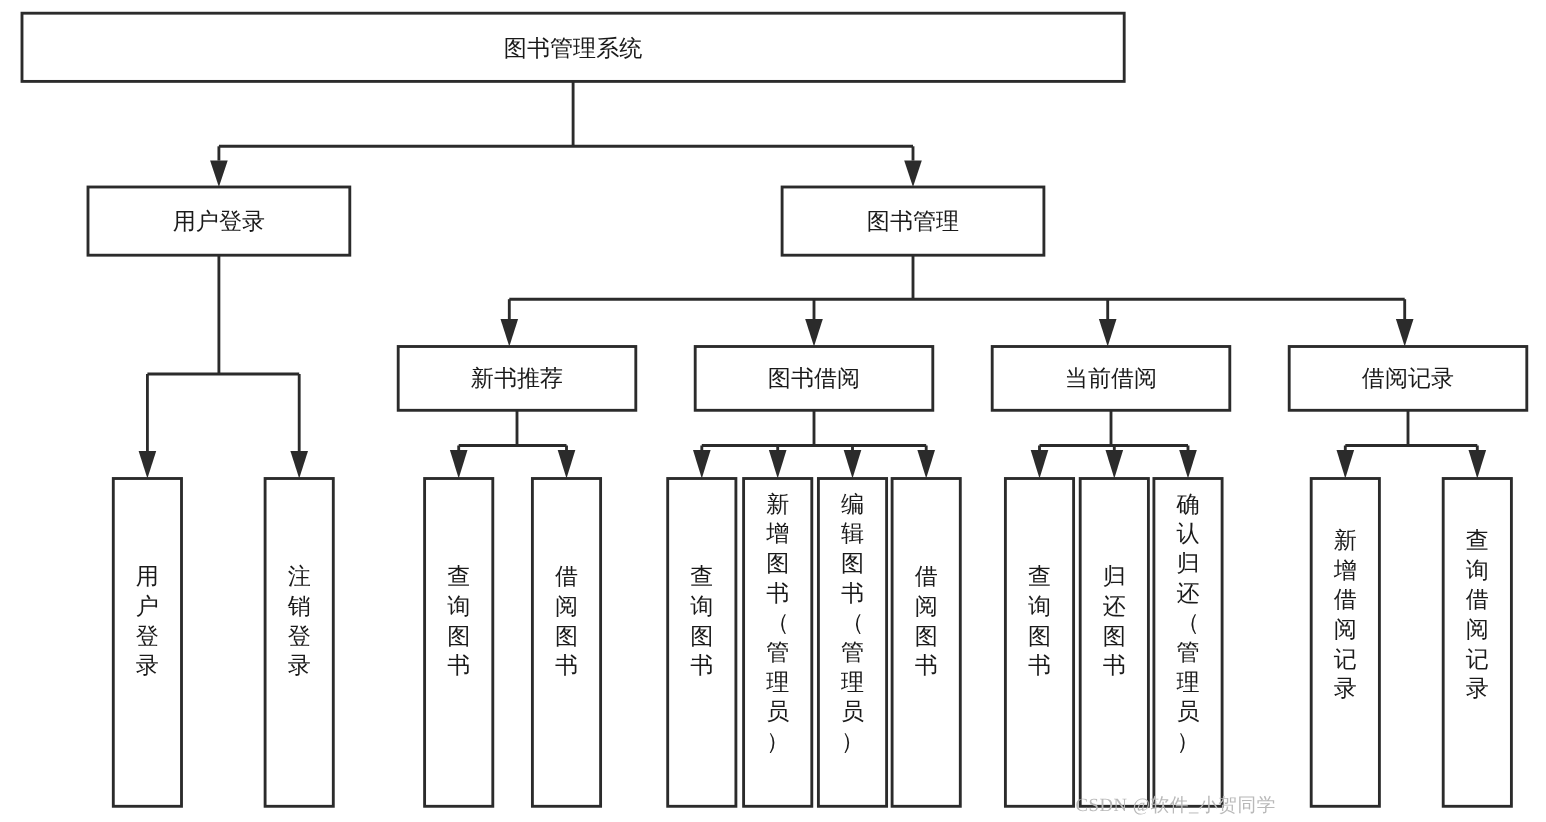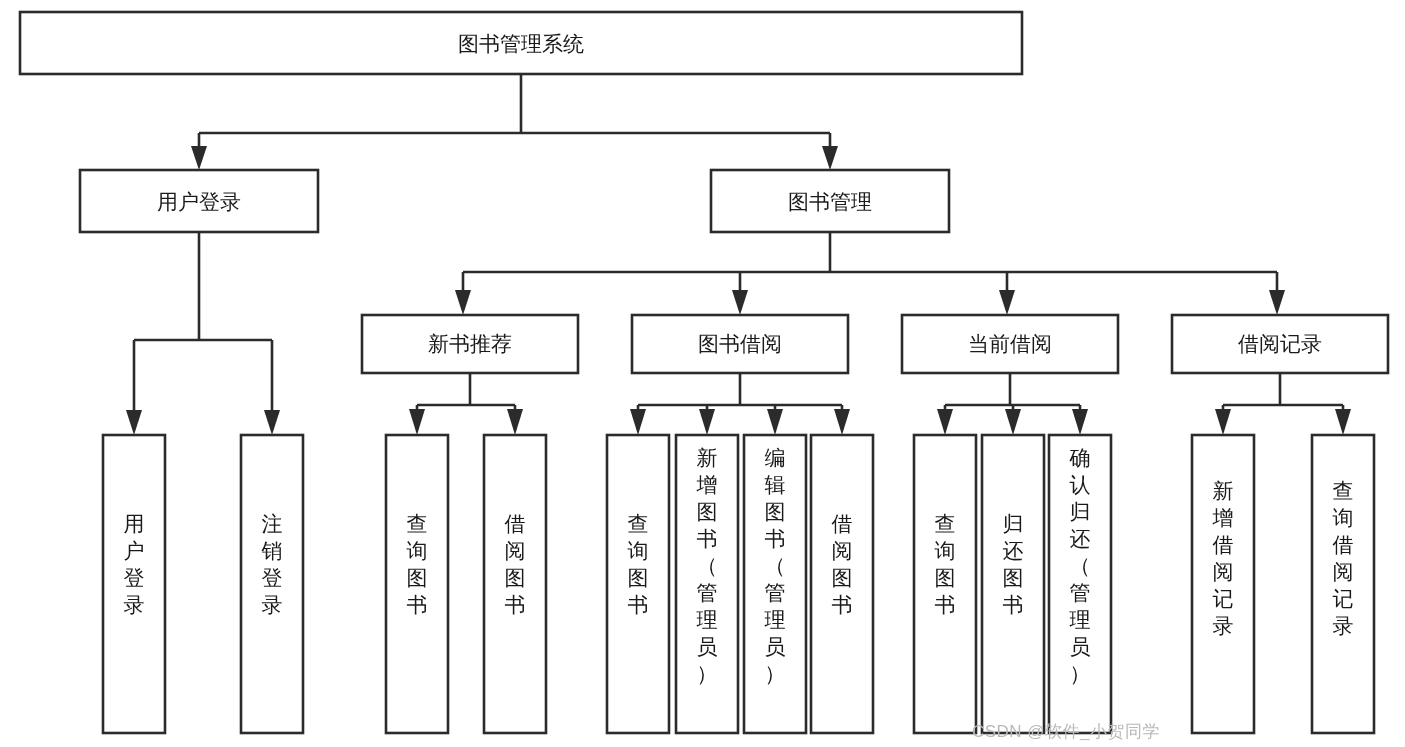--- a/index.html
+++ b/index.html
@@ -53,21 +53,21 @@
   .node-label-v {
     font-family: "Liberation Sans", "DejaVu Sans", sans-serif;
     font-size: 21px;
     fill: #1a1a1a;
     text-anchor: middle;
   }
   .watermark {
     position: absolute;
     right: 6px;
     bottom: 4px;
-    font-family: Liberation Sans, sans-serif;
+    font-family: Liberation Serif, serif;
     font-size: 17px;
     color: #b9b9b9;
     white-space: nowrap;
     letter-spacing: 0.5px;
     user-select: none;
   }
 </style>
 </head>
 <body>
 

